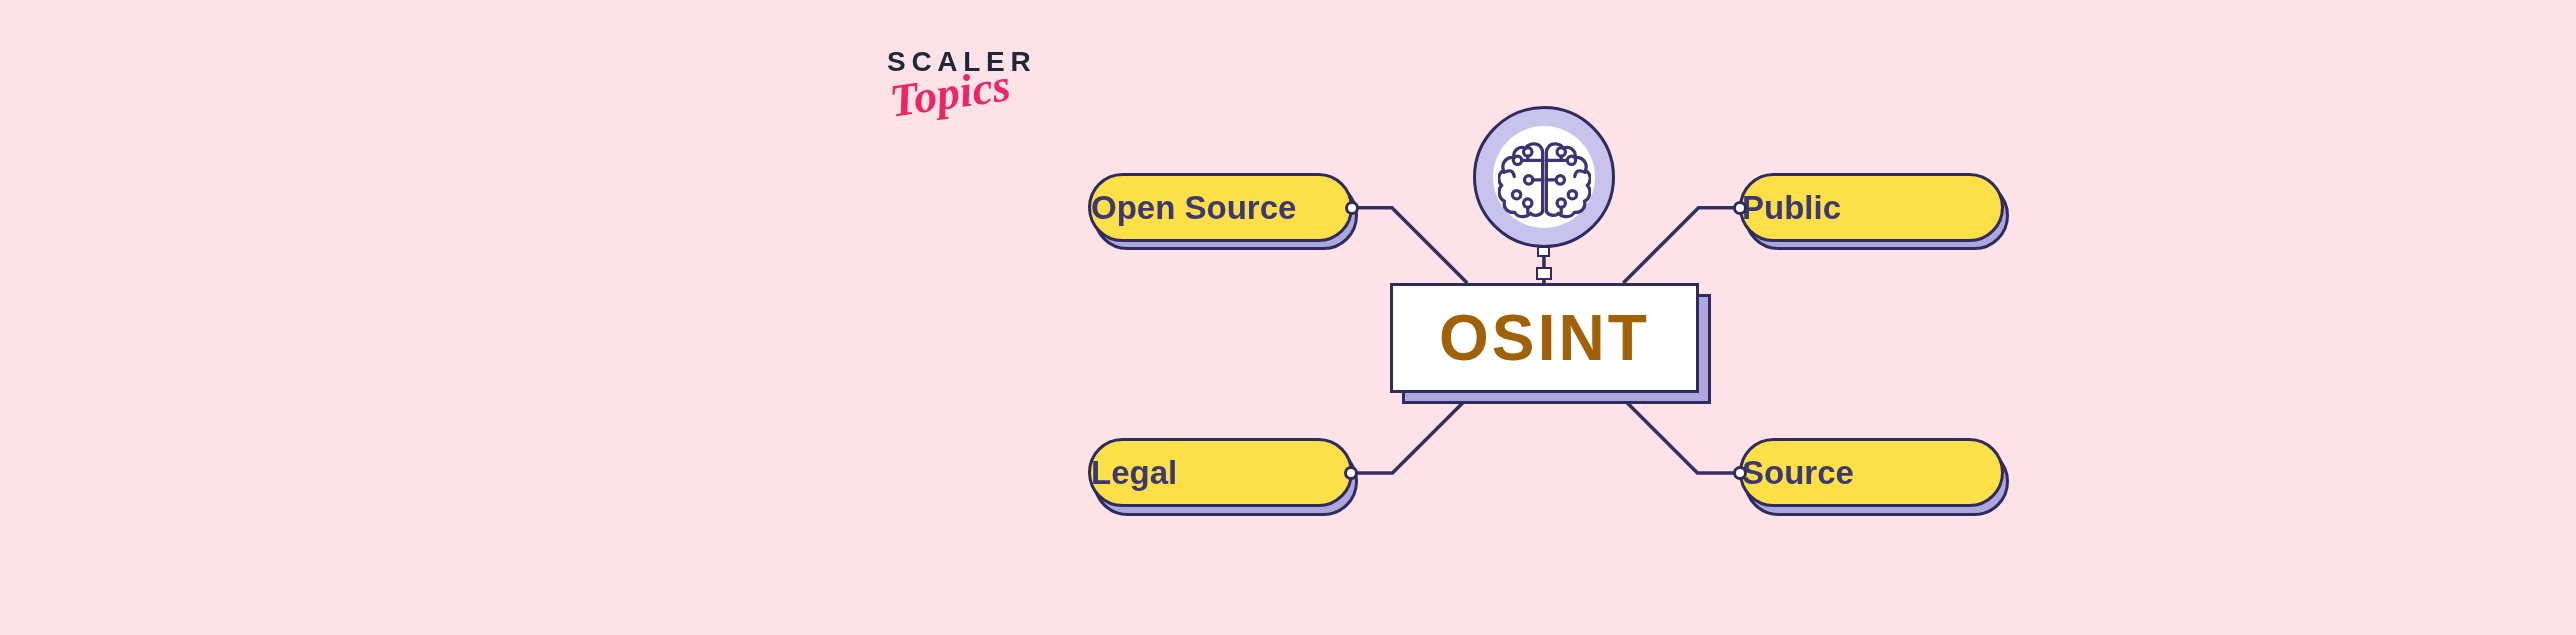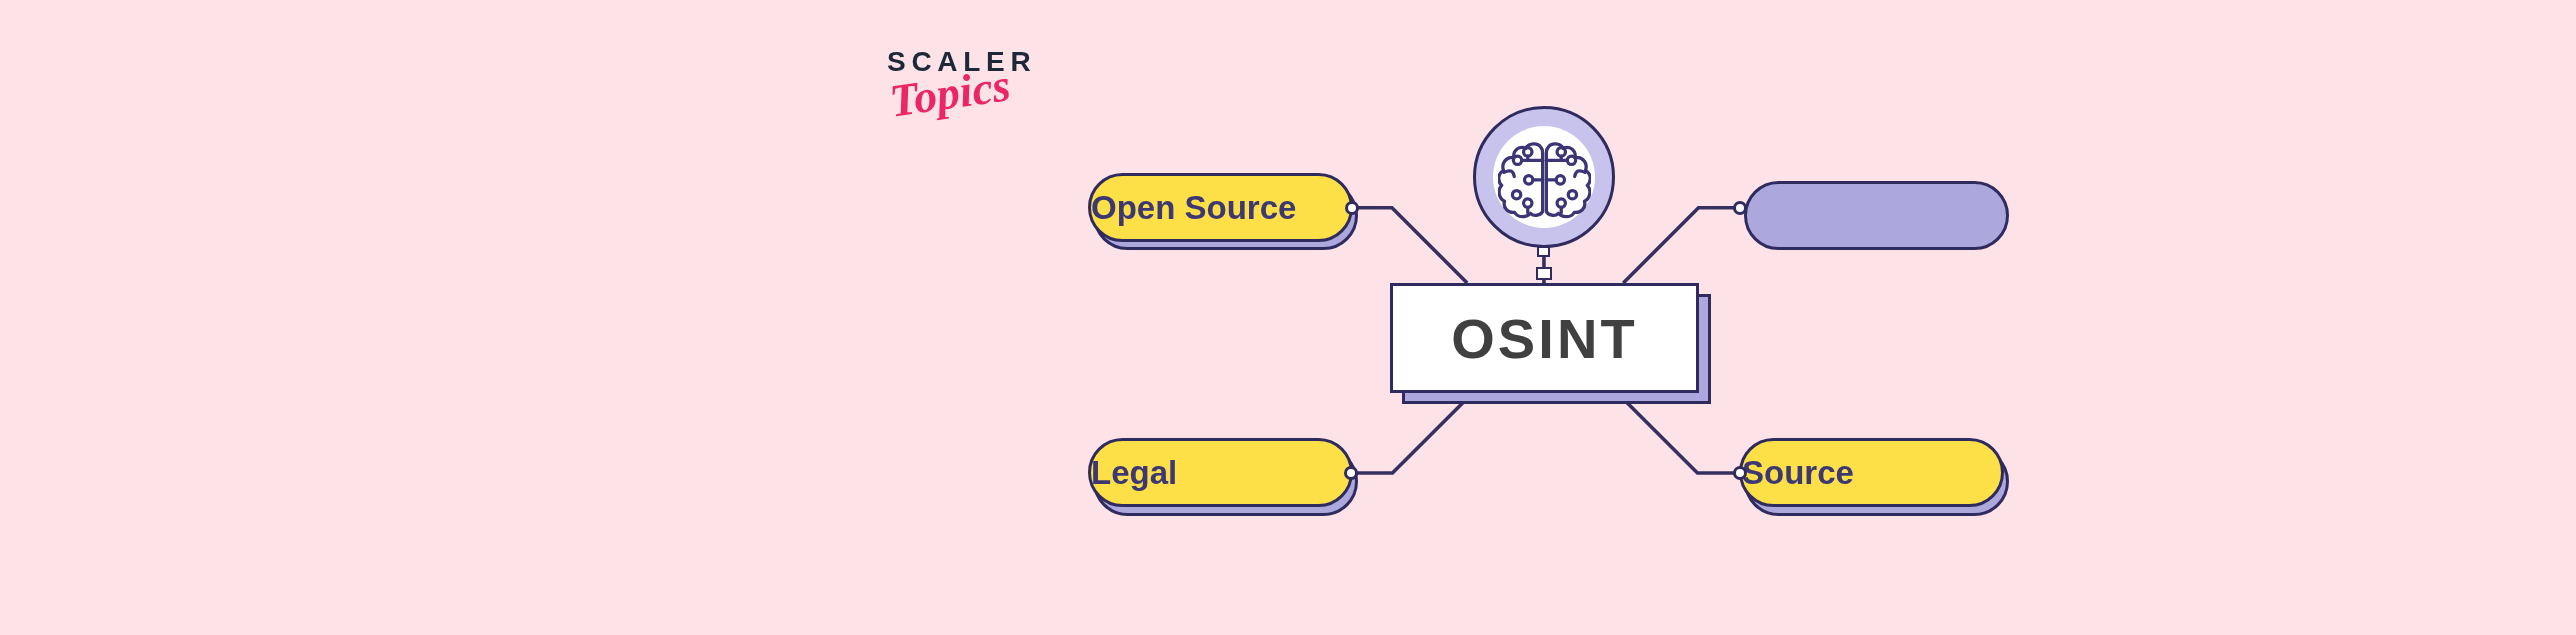--- a/index.html
+++ b/index.html
@@ -43,21 +43,21 @@
   .center-box-shadow{
     position:absolute;left:1402px;top:294px;width:309px;height:110px;z-index:2;
     background:#aca8de;border:3.6px solid #2f2b5e;
   }
   .center-box{
     position:absolute;left:1390px;top:283px;width:309px;height:110px;z-index:3;
     background:#ffffff;border:3.6px solid #2f2b5e;
     display:flex;align-items:center;justify-content:center;
   }
   .center-label{
-    font-size:56px;font-weight:bold;letter-spacing:3.1px;color:#404040;
+    font-size:64px;font-weight:bold;letter-spacing:3.1px;color:#a16207;
   }
 
   
   .pill,.pill-shadow{
     position:absolute;width:265px;height:69px;border-radius:35px;
     border:3.1px solid #2f2b5e;
   }
   .pill{background:#fde047;z-index:3;display:flex;align-items:center;justify-content:flex-start;}
   .pill-shadow{background:#aca8de;z-index:2;}
   .pill-label{font-size:33px;font-weight:bold;color:#3c3874;}
@@ -156,20 +156,23 @@
   <div class="center-box">
     <span class="center-label">OSINT</span>
   </div>
 
   <div class="pill-shadow pos-tl-sh"></div>
   <div class="pill pos-tl">
     <span class="pill-label">Open Source</span>
   </div>
 
   <div class="pill-shadow pos-tr-sh"></div>
+  <div class="pill pos-tr">
+    <span class="pill-label">Public</span>
+  </div>
 
   <div class="pill-shadow pos-bl-sh"></div>
   <div class="pill pos-bl">
     <span class="pill-label">Legal</span>
   </div>
 
   <div class="pill-shadow pos-br-sh"></div>
   <div class="pill pos-br">
     <span class="pill-label">Source</span>
   </div>

